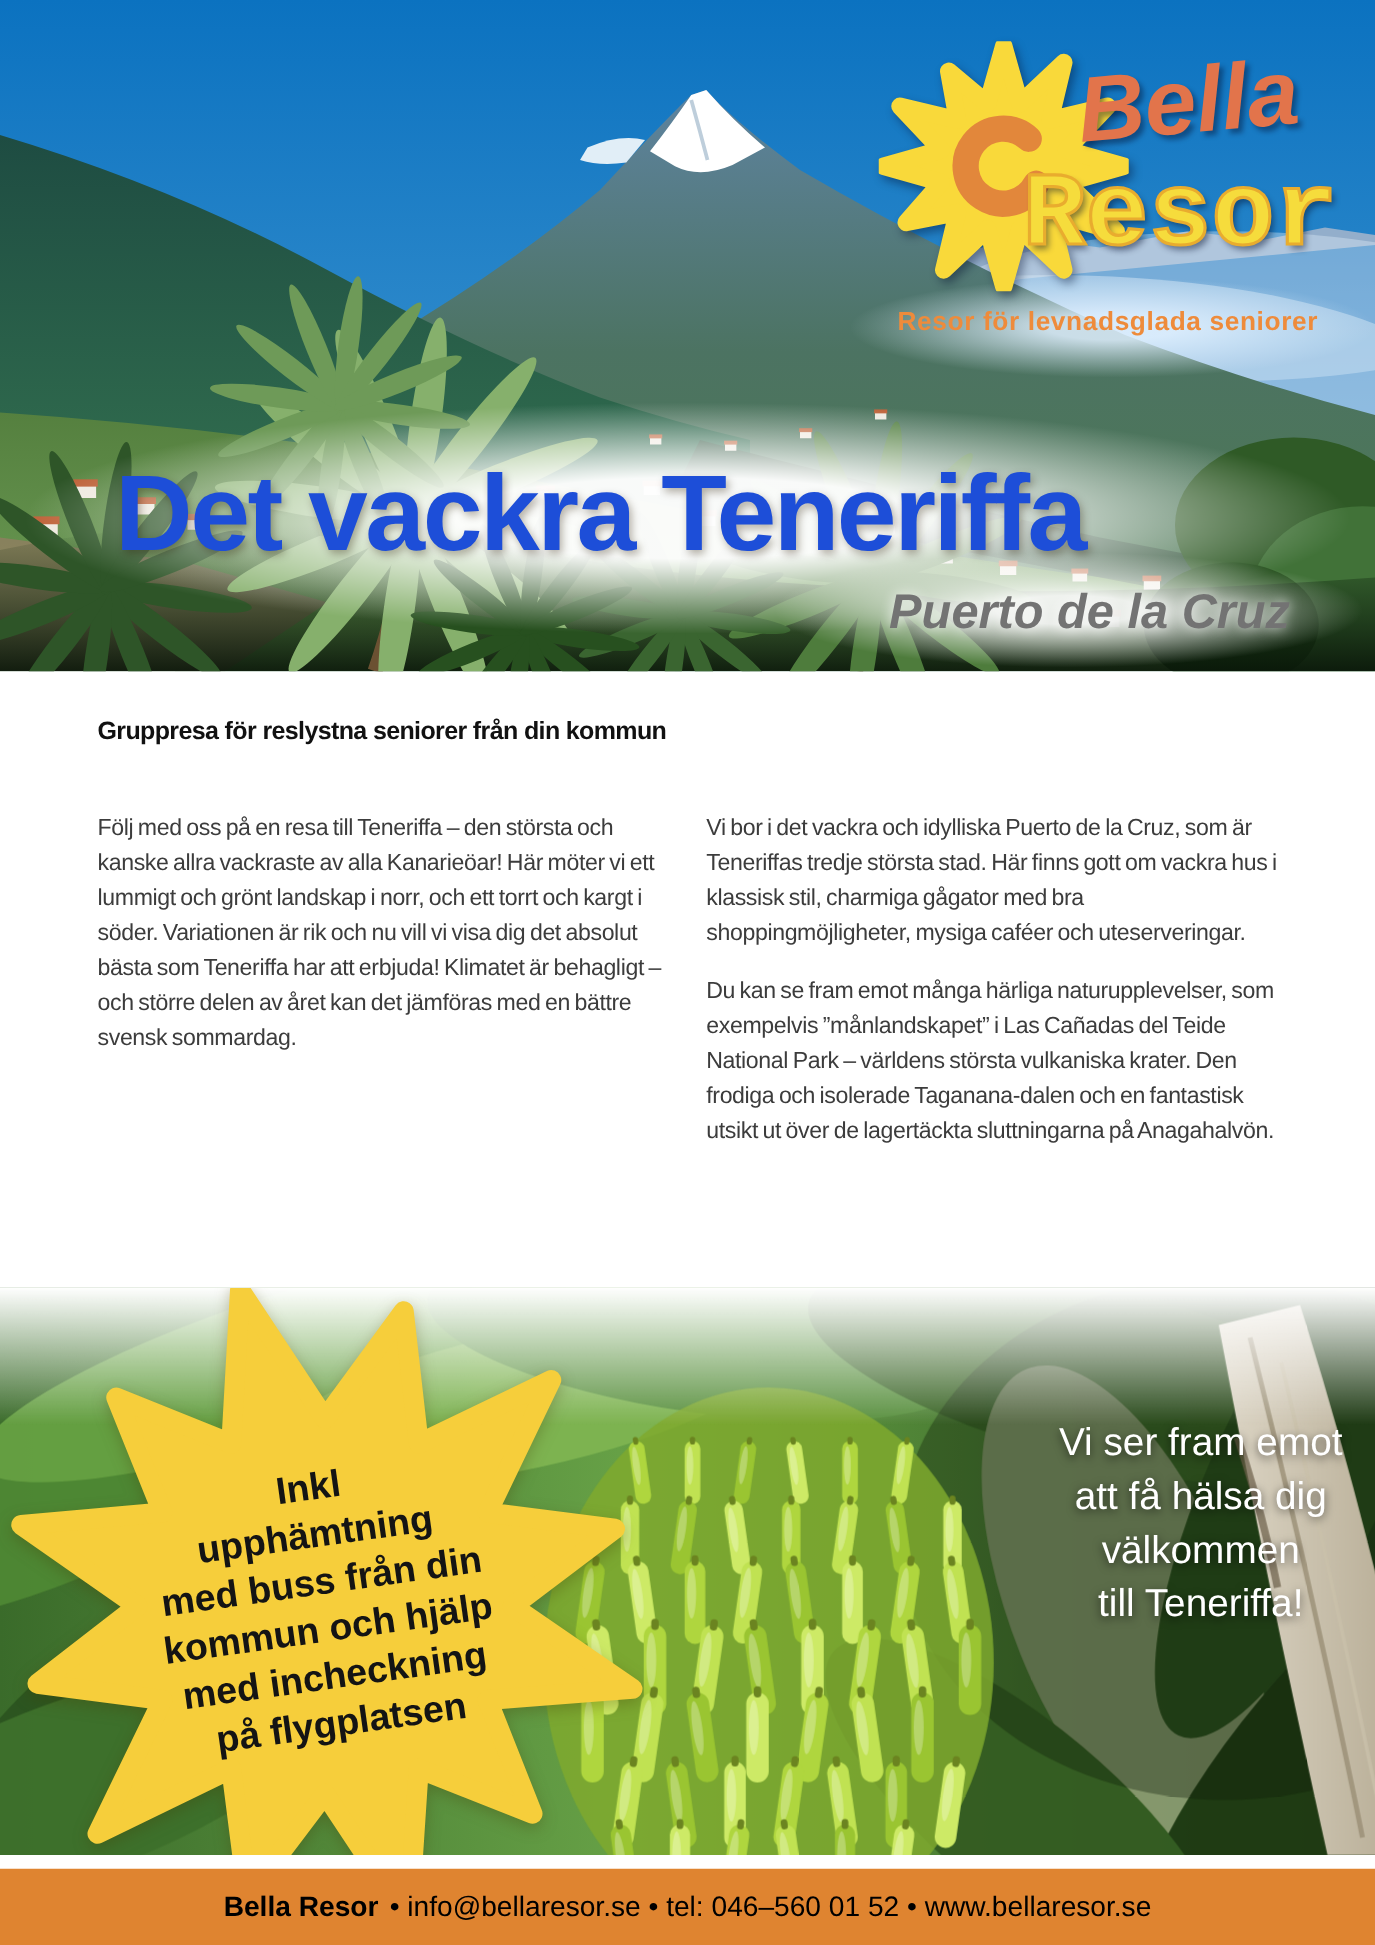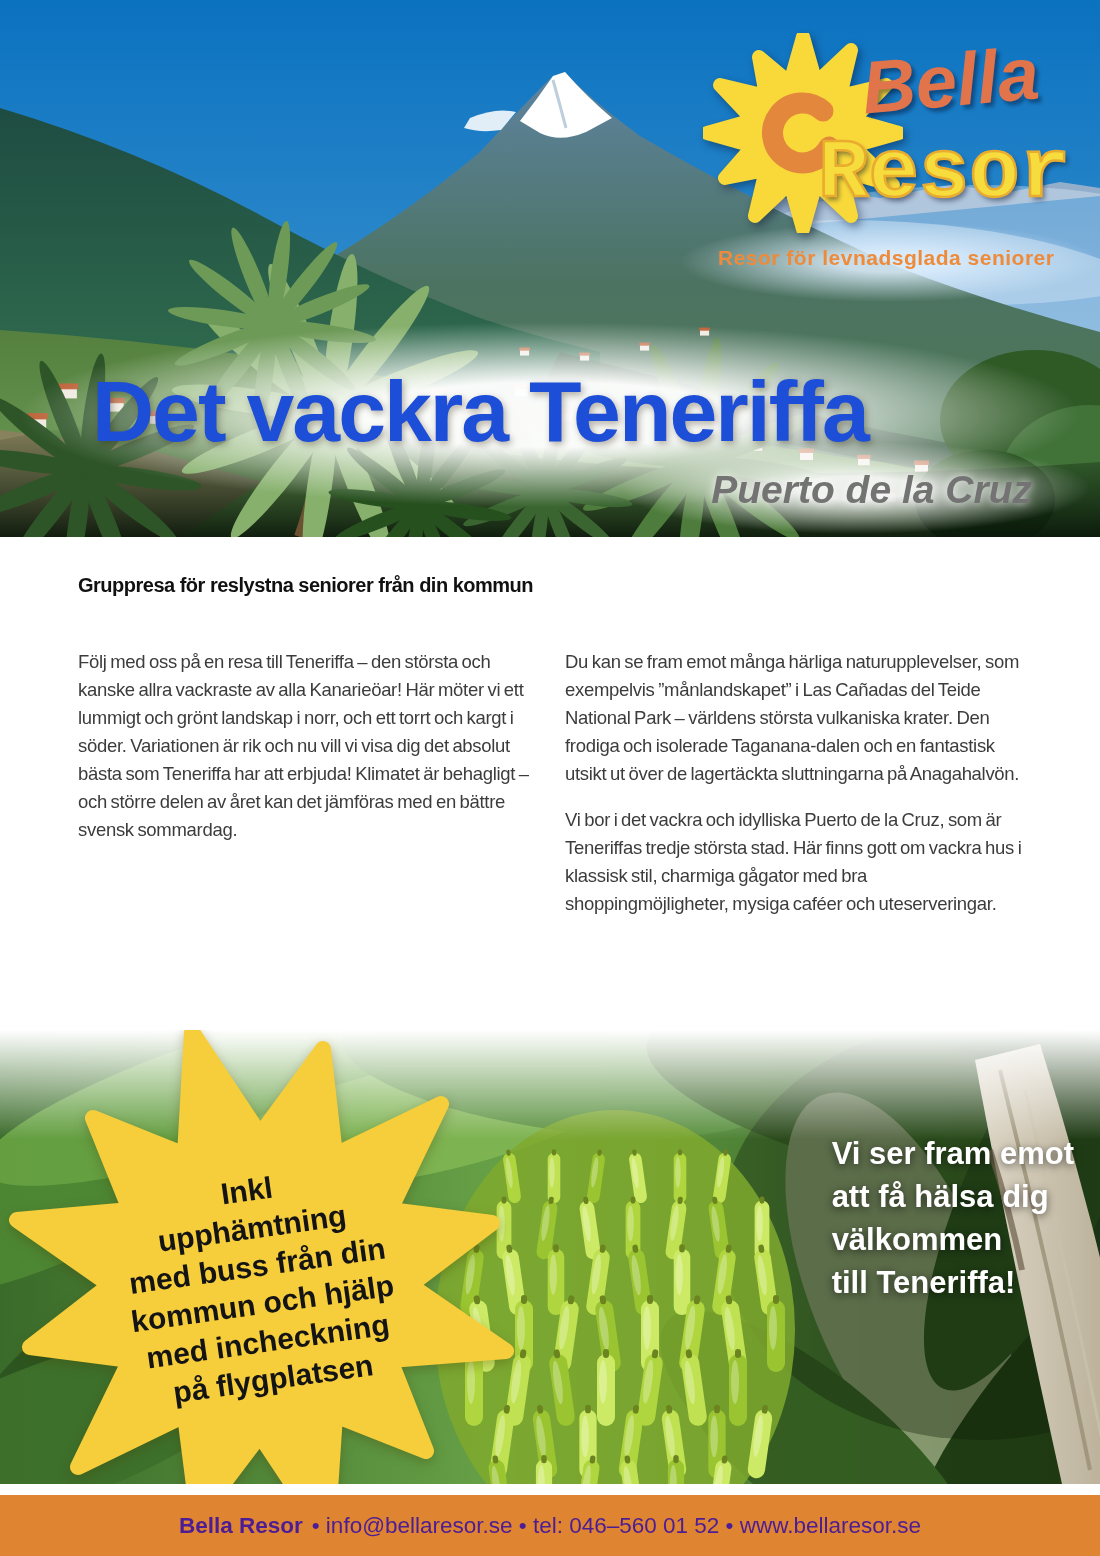--- a/index.html
+++ b/index.html
@@ -41,27 +41,27 @@
   .col{width:460px;}
   .col p{margin:0 0 18px 0;font-size:18.5px;line-height:28px;letter-spacing:-.3px;word-spacing:-1.2px;
      color:#3C3C3C;}
 
   
   .bottom-photo{position:absolute;left:0;top:1030px;width:1100px;height:454px;overflow:hidden;}
   .banana-art{position:absolute;left:0;top:0;}
   .star-svg{position:absolute;left:-20px;top:-25px;filter:drop-shadow(0 4px 6px rgba(70,60,0,.3));}
   .star-text{position:absolute;left:70px;top:141px;width:380px;transform:rotate(-8deg);
      text-align:center;font-weight:bold;font-size:30px;line-height:38px;color:#141414;}
-  .welcome{position:absolute;right:26px;top:102px;text-align:left;
-     font-weight:bold;font-size:31px;line-height:43px;color:#ffffff;
+  .welcome{position:absolute;right:26px;top:102px;text-align:center;
+     font-weight:normal;font-size:31px;line-height:43px;color:#ffffff;
      text-shadow:0 2px 8px rgba(0,0,0,.6);}
 
   
   .footer{position:absolute;left:0;top:1495px;width:1100px;height:61px;background:#DF8430;
-     display:flex;align-items:center;justify-content:center;gap:9px;color:#4c1d95;font-size:22.5px;}
+     display:flex;align-items:center;justify-content:center;gap:9px;color:#000000;font-size:22.5px;}
   .footer .f-brand{font-weight:bold;}
 </style>
 </head>
 <body>
 
 <div class="page">
 
   <section class="hero">
     <svg class="hero-art" width="1100" height="537" viewBox="0 0 1100 537" aria-hidden="true">
       <defs>
@@ -197,22 +197,22 @@
     <h1 class="hero-title">Det vackra Teneriffa</h1>
     <div class="hero-subtitle">Puerto de la Cruz</div>
   </section>
 
   <h2 class="content-heading">Gruppresa för reslystna seniorer från din kommun</h2>
   <div class="columns">
     <div class="col">
       <p>Följ med oss på en resa till Teneriffa – den största och kanske allra vackraste av alla Kanarieöar! Här möter vi ett lummigt och grönt landskap i norr, och ett torrt och kargt i söder. Variationen är rik och nu vill vi visa dig det absolut bästa som Teneriffa har att erbjuda! Klimatet är behagligt – och större delen av året kan det jämföras med en bättre svensk sommardag.</p>
     </div>
     <div class="col">
+      <p>Vi bor i det vackra och idylliska Puerto de la Cruz, som är Teneriffas tredje största stad. Här finns gott om vackra hus i klassisk stil, charmiga gågator med bra shoppingmöjligheter, mysiga caféer och uteserveringar.</p>
       <p>Du kan se fram emot många härliga naturupplevelser, som exempelvis ”månlandskapet” i Las Cañadas del Teide National Park – världens största vulkaniska krater. Den frodiga och isolerade Taganana-dalen och en fantastisk utsikt ut över de lagertäckta sluttningarna på Anagahalvön.</p>
-      <p>Vi bor i det vackra och idylliska Puerto de la Cruz, som är Teneriffas tredje största stad. Här finns gott om vackra hus i klassisk stil, charmiga gågator med bra shoppingmöjligheter, mysiga caféer och uteserveringar.</p>
     </div>
   </div>
 
   <section class="bottom-photo">
     <svg class="banana-art" width="1100" height="454" viewBox="0 0 1100 454" aria-hidden="true">
       <defs>
         <linearGradient id="baseG" x1="0" y1="0" x2="1" y2="0">
           <stop offset="0" stop-color="#3A6B2A"></stop>
             <stop offset=".45" stop-color="#66A046"></stop>
           <stop offset=".7" stop-color="#4C7F34"></stop>

